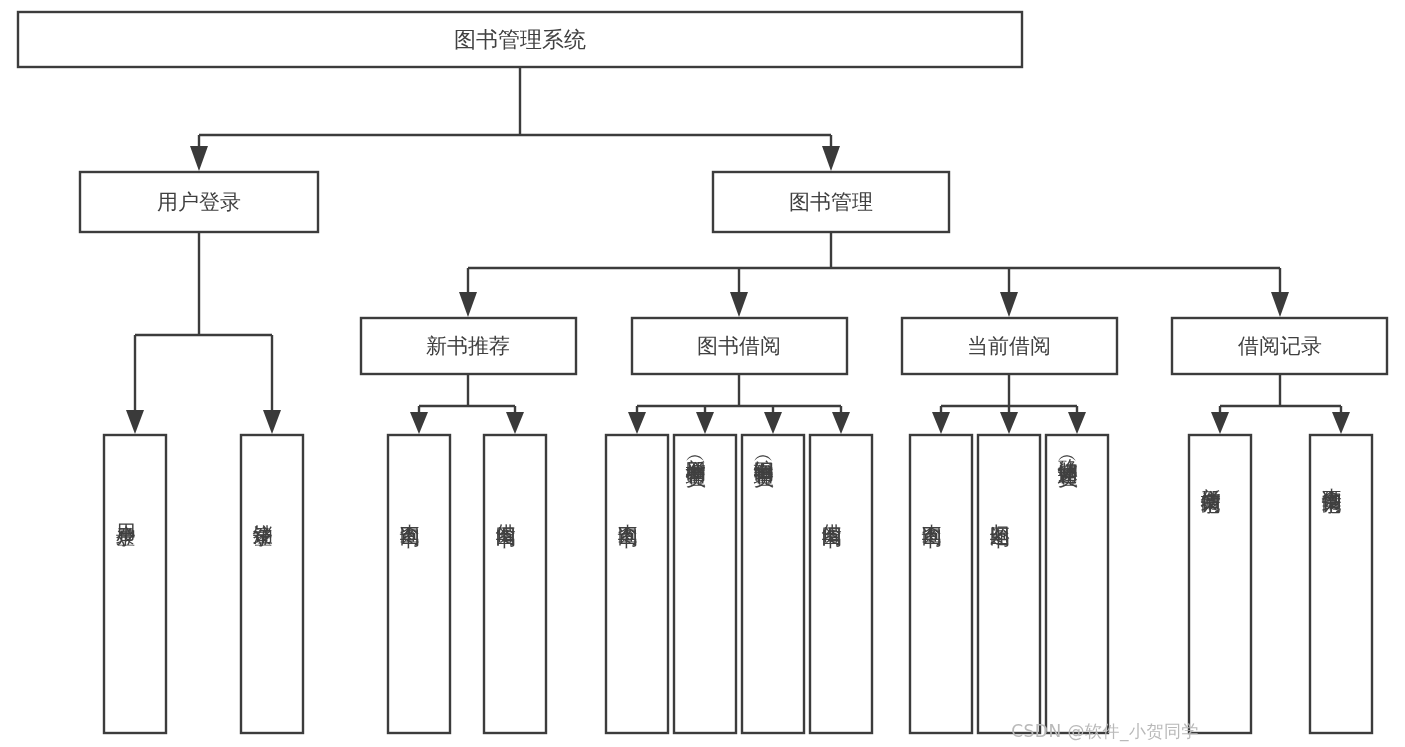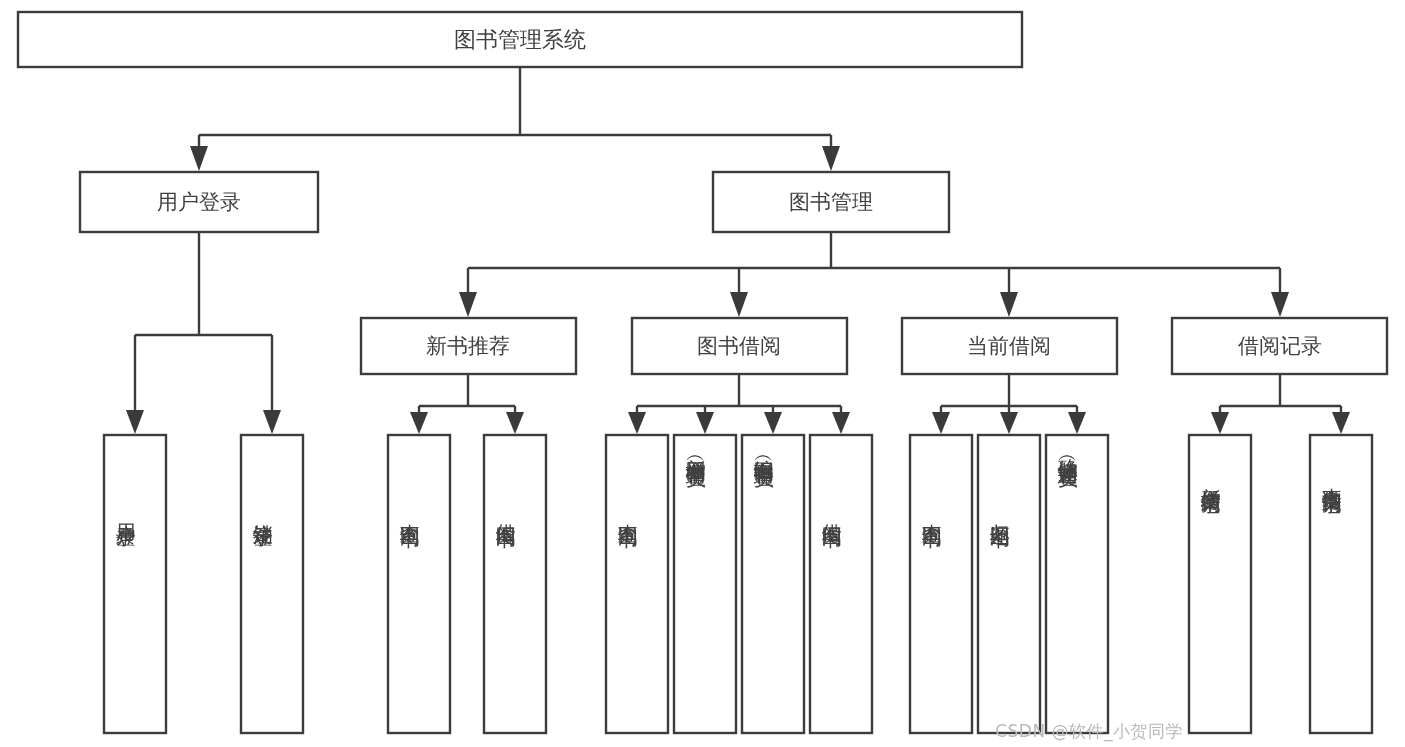--- a/index.html
+++ b/index.html
@@ -60,21 +60,21 @@
     font-family: "DejaVu Sans", "Liberation Sans", sans-serif;
     font-size: 20px;
     line-height: 1.06;
     color: #404040;
     letter-spacing: 1.5px;
     white-space: nowrap;
     pointer-events: none;
   }
   .watermark {
     position: absolute;
-    right: 24px;
+    right: 8px;
     bottom: 4px;
     font-family: "DejaVu Sans", "Liberation Sans", sans-serif;
     font-size: 17px;
     color: #b9b9b9;
     letter-spacing: 0.5px;
     white-space: nowrap;
   }
 </style>
 </head>
 <body>

